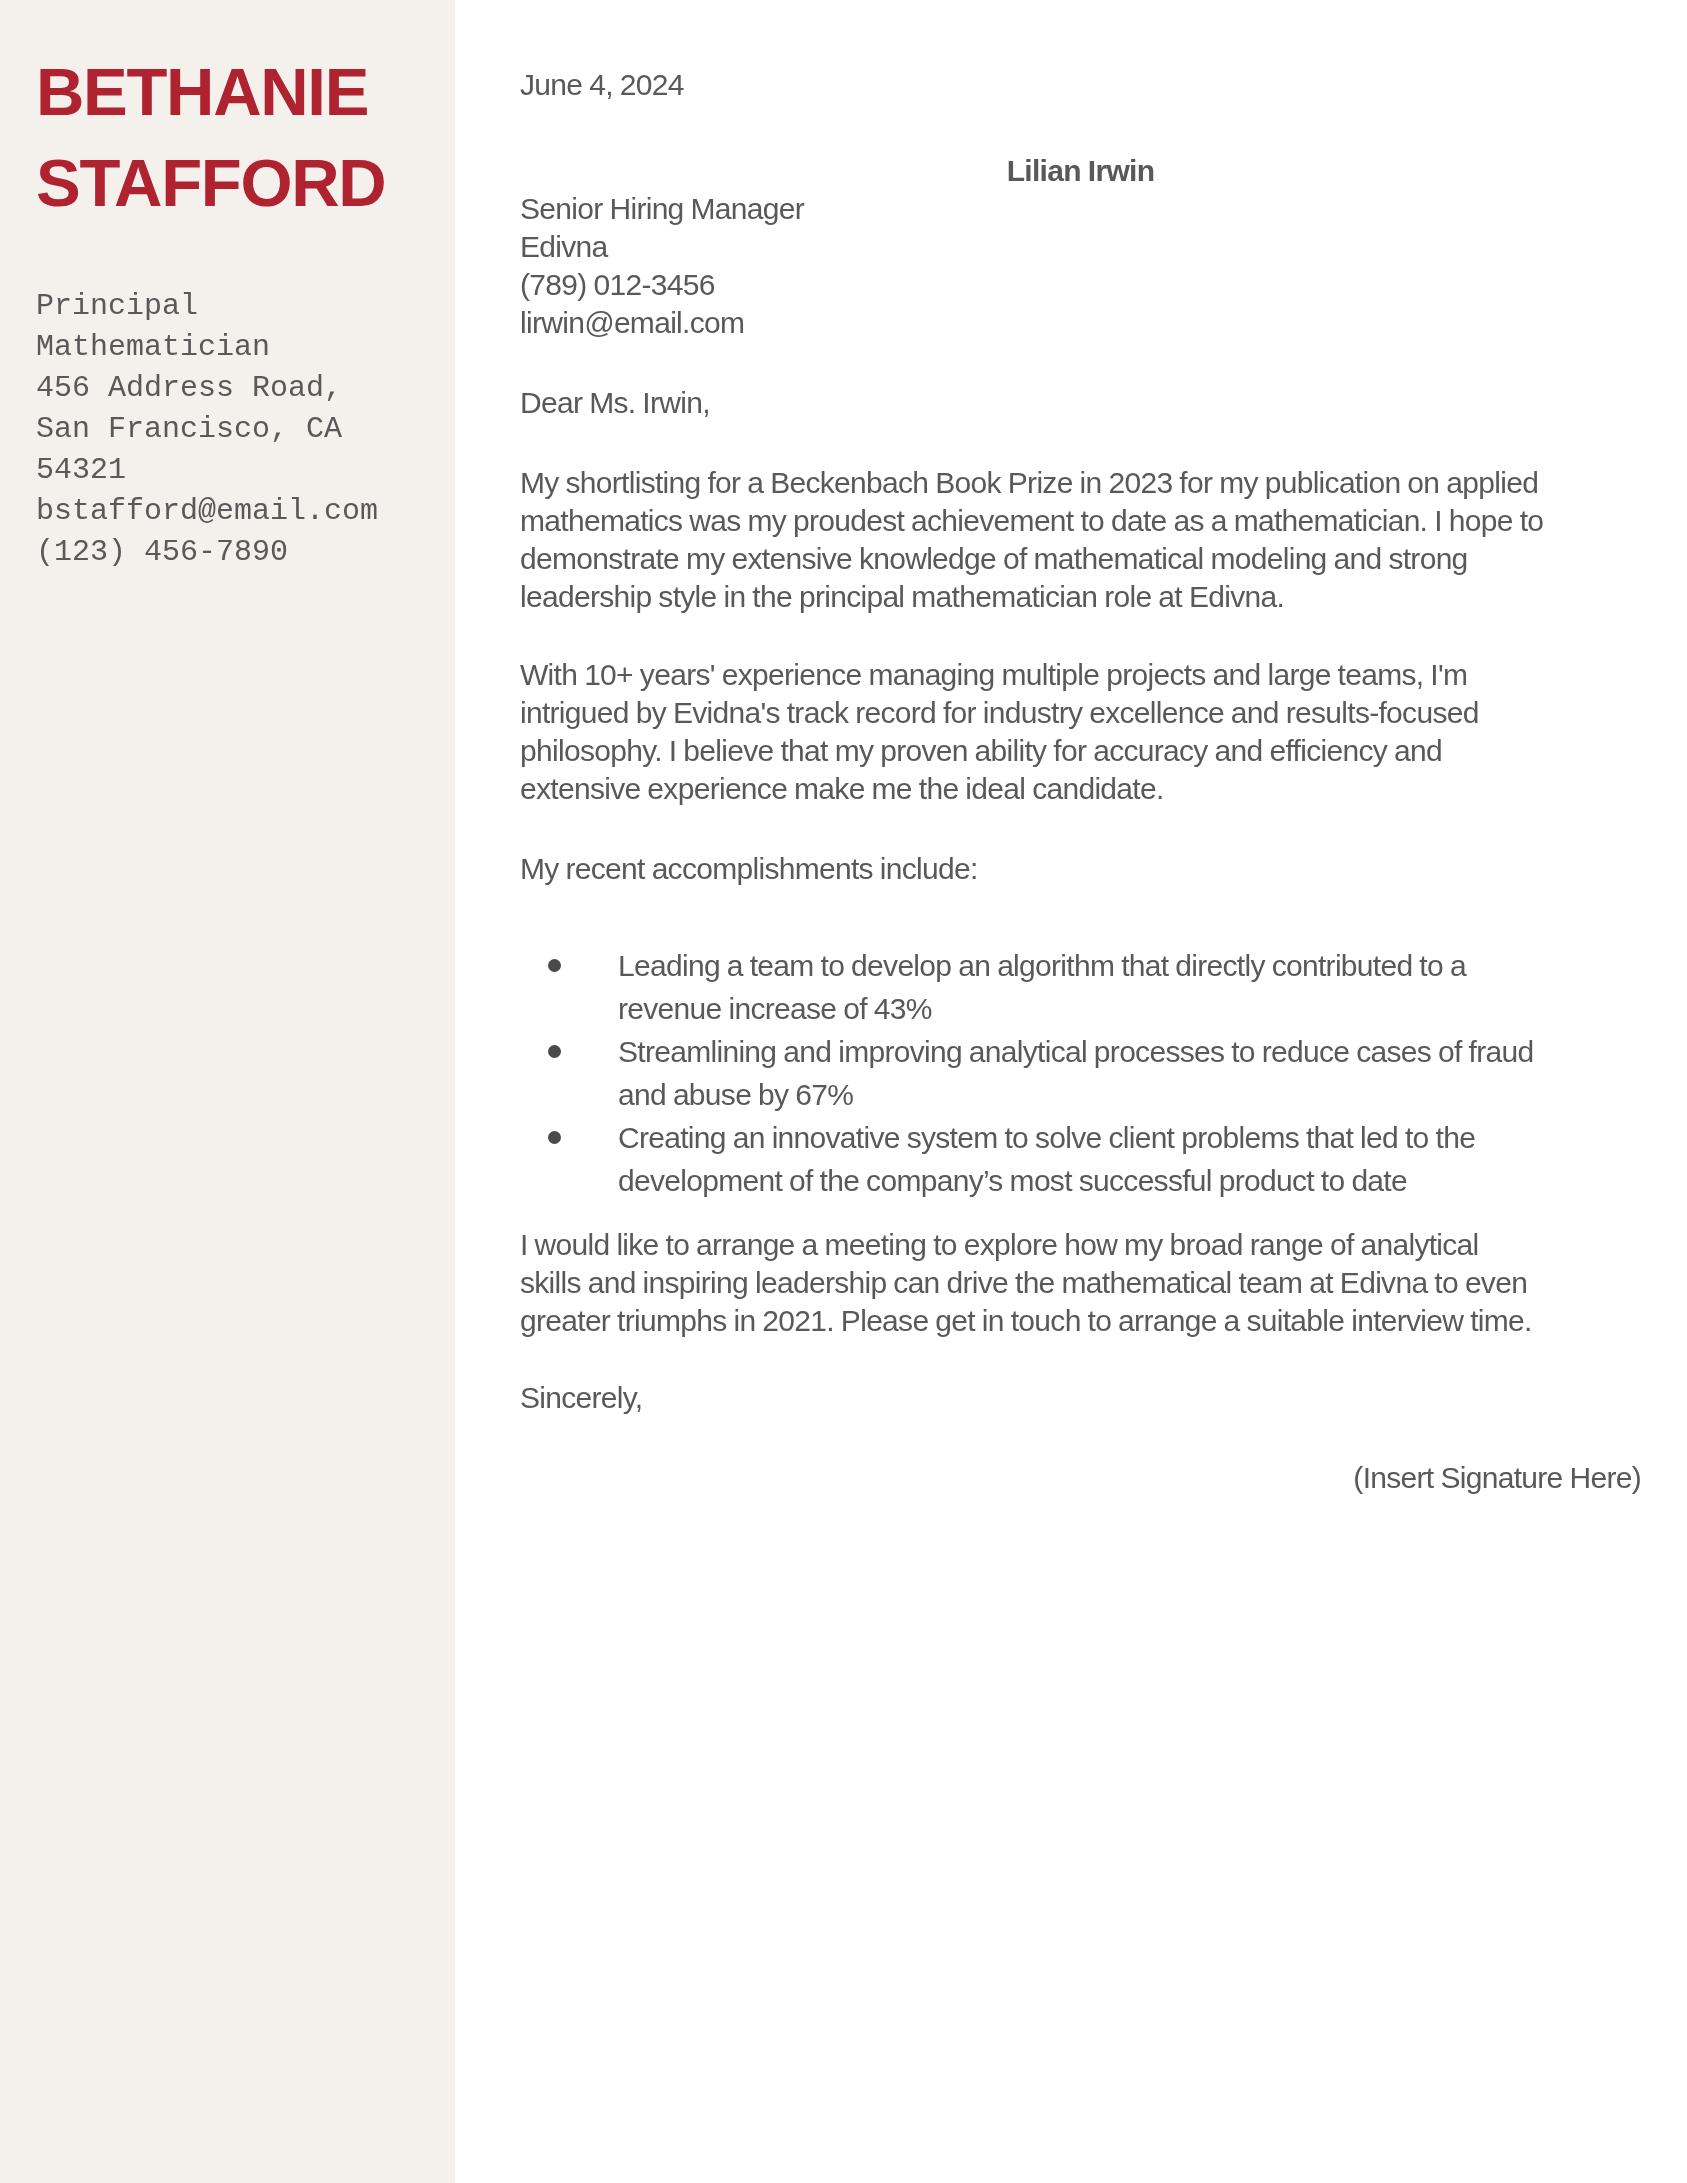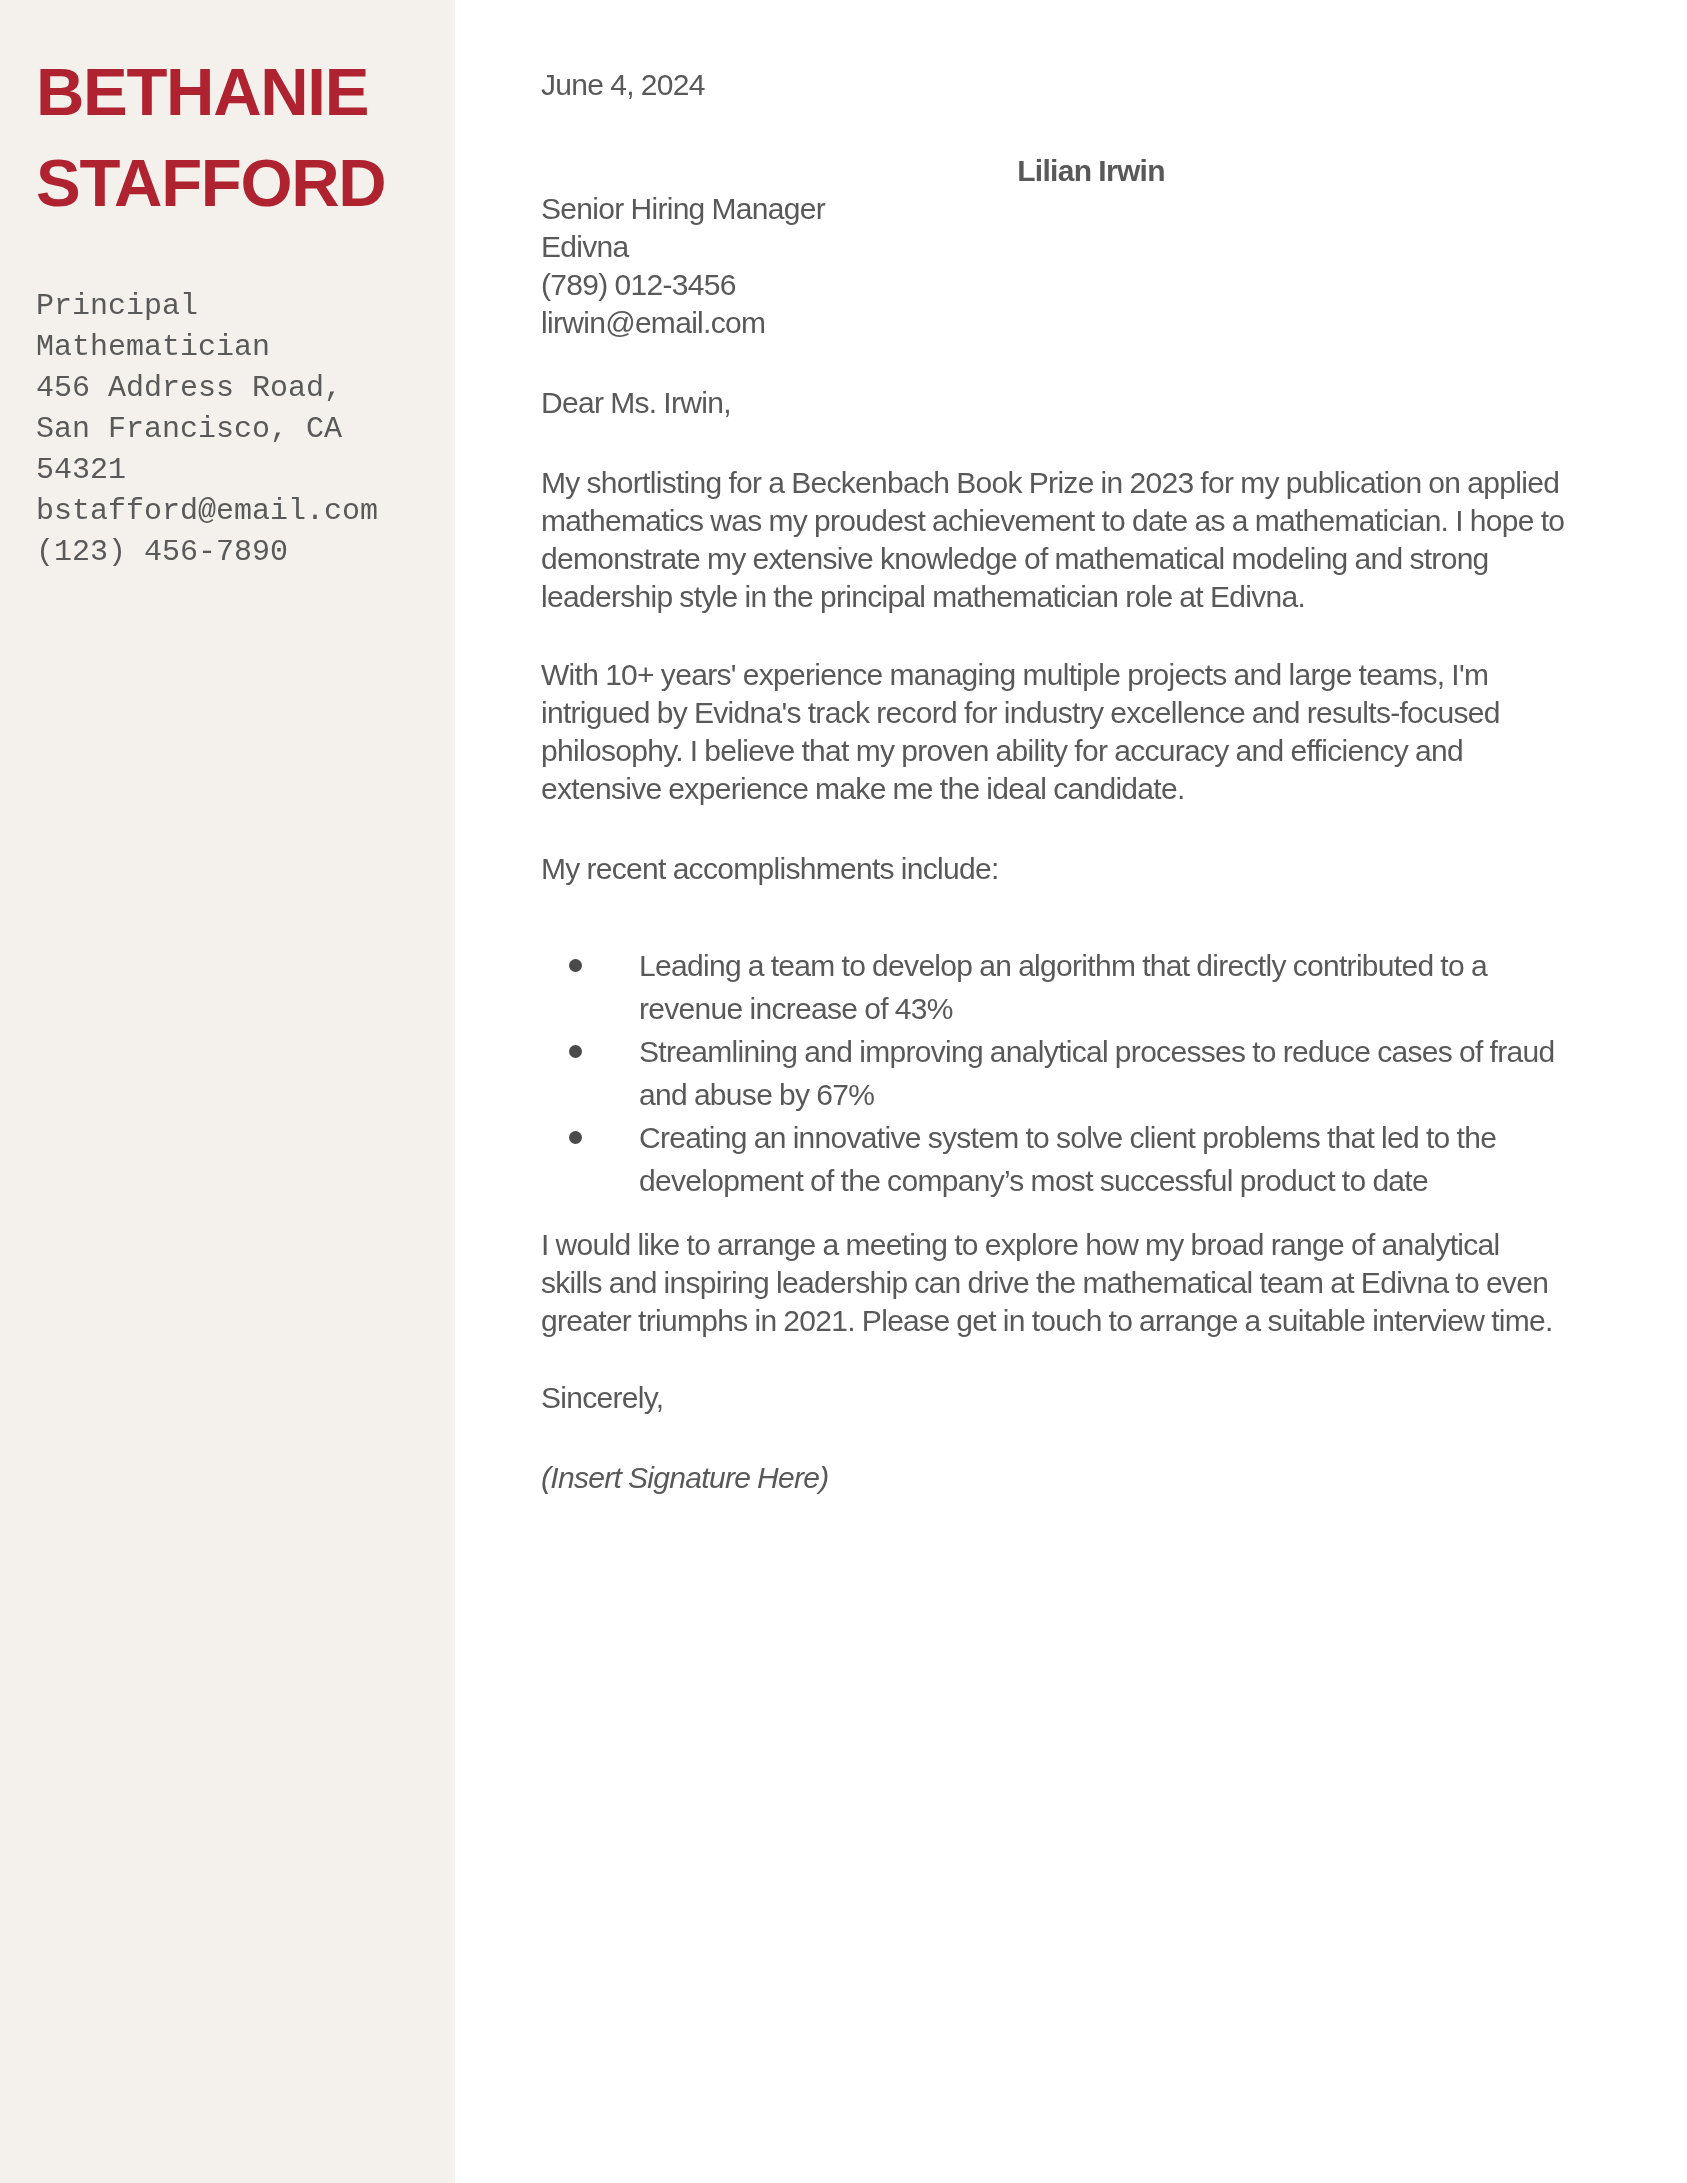--- a/index.html
+++ b/index.html
@@ -35,21 +35,21 @@
   .contact{
     margin-top:58px;
     font-size:30px;
     line-height:41px;
     color:var(--text);
     font-family:Liberation Mono, monospace;
   }
   .letter{
     margin-left:455px;
     box-sizing:border-box;
-    padding:66px 46px 0 86px;
+    padding:66px 46px 0 65px;
     font-size:30px;
     line-height:38px;
     letter-spacing:-0.7px;
     word-spacing:-0.7px;
     color:var(--text);
   }
   .letter > div, .letter > ul{margin-top:0;}
   .date{margin-bottom:48px;}
   .recipient{margin-bottom:42px;}
   .recipient-name{font-weight:bold;text-align:center;}
@@ -66,21 +66,21 @@
   .bullet{position:relative;}
   .dot{
     position:absolute;
     left:-70px;top:14.6px;
     width:13.2px;height:13.2px;
     border-radius:50%;
     background:#4a4a4a;
   }
   .closing{margin-bottom:39px;}
   .signoff{margin-bottom:42px;}
-  .placeholder{margin-bottom:43px;font-style:italic;}
+  .placeholder{margin-bottom:43px;text-align:right;}
   .signature{
     color:var(--accent);
     font-weight:bold;
     font-size:40px;
     line-height:49px;
     letter-spacing:-1.3px;
   }
 </style>
 </head>
 <body>

